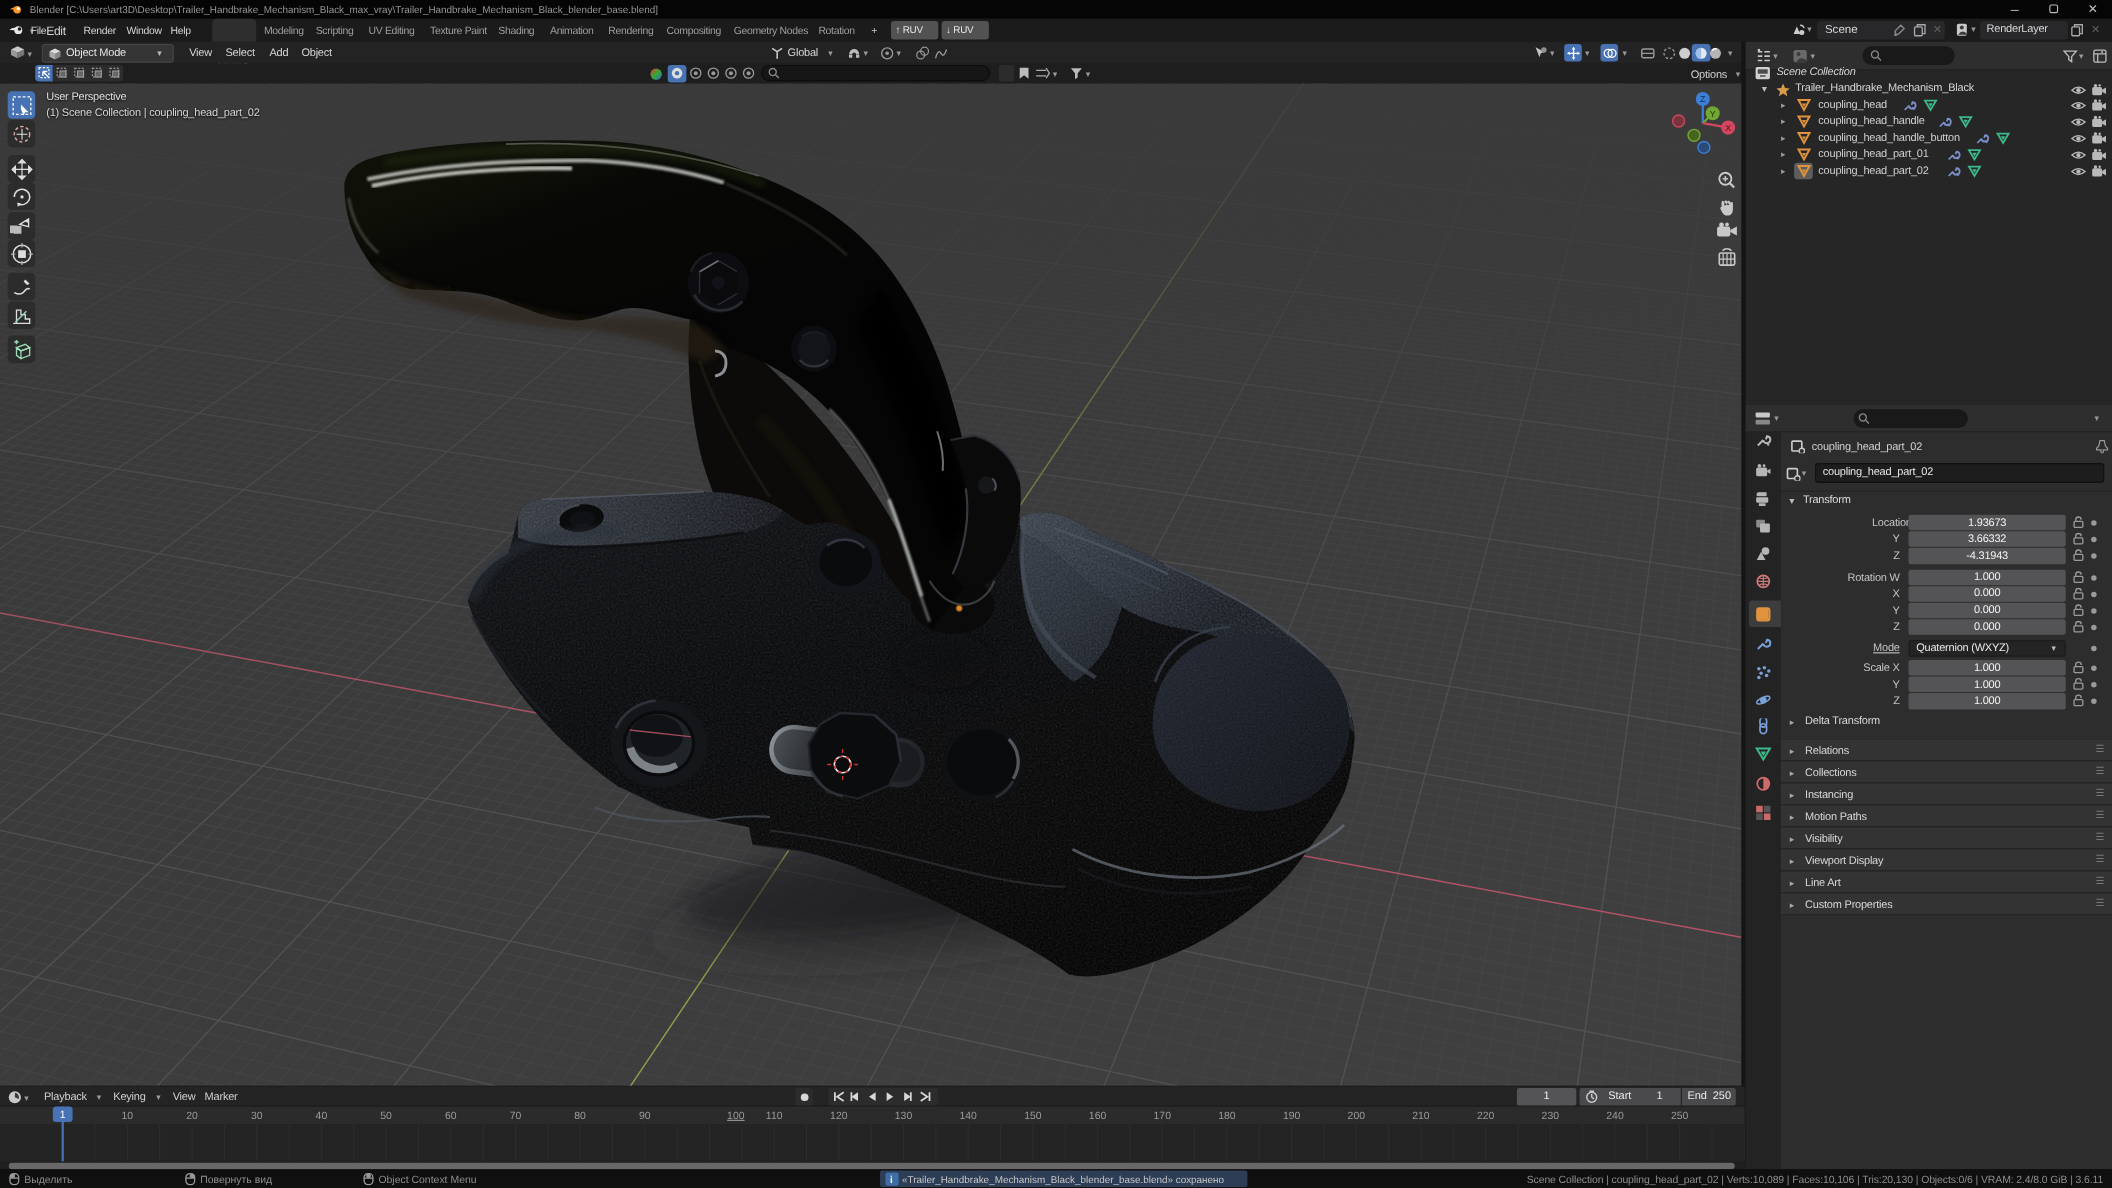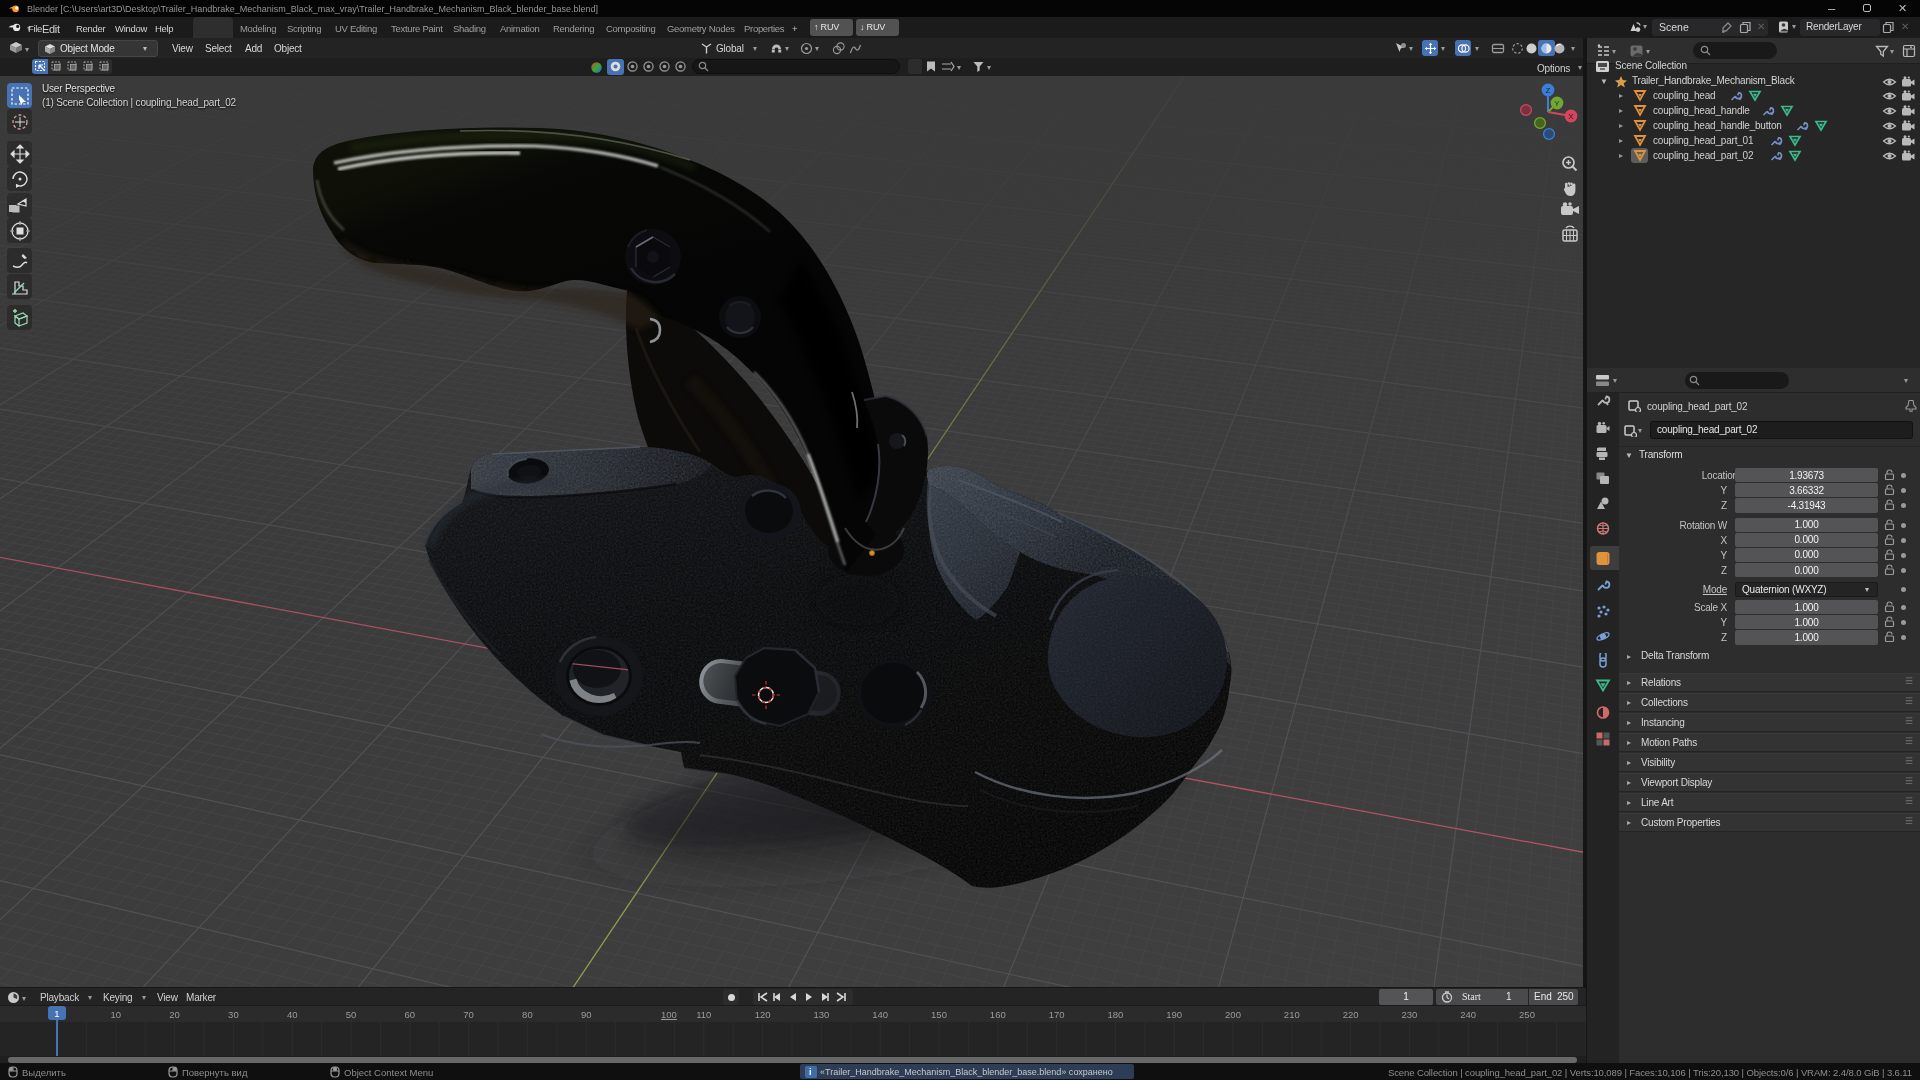--- a/index.html
+++ b/index.html
@@ -36,21 +36,21 @@
 <div class="t" style="left:198px;top:6px;font-size:9.5px;letter-spacing:-0.3px;color:#efefef;margin-top:32px;">Layout</div>
 <div class="t" style="left:240px;top:6px;font-size:9.5px;letter-spacing:-0.3px;color:#9f9f9f;">Modeling</div>
 <div class="t" style="left:287px;top:6px;font-size:9.5px;letter-spacing:-0.3px;color:#9f9f9f;">Scripting</div>
 <div class="t" style="left:335px;top:6px;font-size:9.5px;letter-spacing:-0.3px;color:#9f9f9f;">UV Editing</div>
 <div class="t" style="left:391px;top:6px;font-size:9.5px;letter-spacing:-0.3px;color:#9f9f9f;">Texture Paint</div>
 <div class="t" style="left:453px;top:6px;font-size:9.5px;letter-spacing:-0.3px;color:#9f9f9f;">Shading</div>
 <div class="t" style="left:500px;top:6px;font-size:9.5px;letter-spacing:-0.3px;color:#9f9f9f;">Animation</div>
 <div class="t" style="left:553px;top:6px;font-size:9.5px;letter-spacing:-0.3px;color:#9f9f9f;">Rendering</div>
 <div class="t" style="left:606px;top:6px;font-size:9.5px;letter-spacing:-0.3px;color:#9f9f9f;">Compositing</div>
 <div class="t" style="left:667px;top:6px;font-size:9.5px;letter-spacing:-0.3px;color:#9f9f9f;">Geometry Nodes</div>
-<div class="t" style="left:744px;top:6px;font-size:9.5px;letter-spacing:-0.3px;color:#9f9f9f;">Properties</div>
+<div class="t" style="left:744px;top:6px;font-size:9.5px;letter-spacing:-0.3px;color:#9f9f9f;">Rotation</div>
 <div class="t" style="left:792px;top:6px;font-size:9.5px;letter-spacing:-0.3px;color:#c9c9c9;">+</div>
 <div class="abs" style="left:810px;top:2px;width:43px;height:17px;background:#525252;border-radius:3px;"></div>
 <div class="t" style="left:814px;top:4.5px;font-size:9px;letter-spacing:-0.2px;color:#e6e6e6;">↑&nbsp;RUV</div>
 <div class="abs" style="left:856px;top:2px;width:43px;height:17px;background:#525252;border-radius:3px;"></div>
 <div class="t" style="left:860px;top:4.5px;font-size:9px;letter-spacing:-0.2px;color:#e6e6e6;">↓&nbsp;RUV</div>
 <svg class="abs" style="left:1628px;top:3px" width="14" height="14" viewBox="0 0 14 14">
       <path d="M2.5,11 L5.5,4 L8.5,11 Z" fill="#ccc"></path>
       <circle cx="10" cy="9.6" r="2.3" fill="#ccc"></circle>
       <path d="M8.5,3 a3,3 0 0 1 3.5,2.5" stroke="#ccc" stroke-width="1.2" fill="none"></path>
     </svg>
@@ -910,21 +910,21 @@
 <svg class="abs" style="left:315px;top:6px" width="14" height="14" viewBox="0 0 14 14">
       <rect x="1.5" y="1.5" width="11" height="11" rx="1.5" fill="none" stroke="#bbb" stroke-width="1.2"></rect>
       <path d="M1.5,5 h11 M5,5 v7.5" stroke="#bbb" stroke-width="1.2"></path>
       <circle cx="9" cy="3.2" r="0.9" fill="#bbb"></circle>
     </svg>
 <svg class="abs" style="left:8px;top:22px" width="15" height="13" viewBox="0 0 15 13">
       <rect x="1" y="1" width="13" height="11" rx="1.5" fill="#d0d0d0"></rect>
       <rect x="3" y="3" width="9" height="4" fill="#4a4a4a"></rect>
       <path d="M5,9 h5" stroke="#4a4a4a" stroke-width="1.4"></path>
     </svg>
-<div class="t" style="left:28px;top:22px;font-size:10px;letter-spacing:-0.2px;color:#d4d4d4;">Scene Collection</div>
+<div class="t" style="left:28px;top:22px;font-size:10px;letter-spacing:-0.2px;color:#d4d4d4;font-style:italic;">Scene Collection</div>
 <div class="t" style="left:13px;top:39px;font-size:8px;color:#bbb;">▼</div>
 <svg class="abs" style="left:27px;top:37px" width="14" height="13" viewBox="0 0 14 13">
       <path d="M7,1 l1.8,4 l4.2,0.4 l-3.2,2.8 l1,4.2 L7,10 l-3.8,2.4 l1,-4.2 L1,5.4 L5.2,5 Z" fill="#d89c4a"></path>
     </svg>
 <div class="t" style="left:45px;top:37px;font-size:10px;letter-spacing:-0.2px;color:#d4d4d4;">Trailer_Handbrake_Mechanism_Black</div>
 <svg class="abs" style="left:295px;top:38px" width="15" height="12" viewBox="0 0 15 12">
       <path d="M1.5,6 Q7.5,0.5 13.5,6 Q7.5,11.5 1.5,6 Z" fill="none" stroke="#b9b9b9" stroke-width="1.2"></path>
       <circle cx="7.5" cy="6" r="2" fill="#b9b9b9"></circle>
     </svg>
 <svg class="abs" style="left:314px;top:38px" width="14" height="12" viewBox="0 0 14 12">
@@ -1311,21 +1311,21 @@
 <svg class="abs" style="left:834px;top:3px" width="14" height="12" viewBox="0 0 14 12">
       <path d="M11,2 v8 M3,2 L9,6 L3,10" stroke="#d8d8d8" stroke-width="1.6" fill="none"></path>
     </svg>
 <div class="abs" style="left:1379px;top:1px;width:54px;height:16px;background:#545456;border-radius:2px;"></div>
 <div class="t" style="left:1379px;top:3px;width:54px;text-align:center;font-size:10px;color:#f0f0f0;">1</div>
 <div class="abs" style="left:1436px;top:1px;width:92px;height:16px;background:#4a4a4c;border-radius:2px 0 0 2px;"></div>
 <svg class="abs" style="left:1441px;top:3px" width="12" height="12" viewBox="0 0 12 12">
       <circle cx="6" cy="6.5" r="4.5" fill="none" stroke="#ccc" stroke-width="1.3"></circle>
       <path d="M6,6.5 V3.5 M6,6.5 L8,8 M4,1 h4" stroke="#ccc" stroke-width="1.3"></path>
     </svg>
-<div class="t" style="left:1462px;top:3px;font-size:10px;color:#e8e8e8;font-family:Liberation Serif, serif;">Start</div>
+<div class="t" style="left:1462px;top:3px;font-size:10px;color:#e8e8e8;">Start</div>
 <div class="t" style="left:1506px;top:3px;font-size:10px;color:#e8e8e8;">1</div>
 <div class="abs" style="left:1529px;top:1px;width:49px;height:16px;background:#4a4a4c;border-radius:0 2px 2px 0;"></div>
 <div class="t" style="left:1534px;top:3px;font-size:10px;color:#e8e8e8;">End</div>
 <div class="t" style="left:1557px;top:3px;font-size:10px;color:#e8e8e8;">250</div>
 <div class="abs" style="left:0;top:18px;width:1586px;height:16px;background:#2b2b2c;"></div>
 <div class="t" style="left:103.8px;top:21px;width:24px;text-align:center;font-size:9.5px;color:#9b9b9b;">10</div>
 <div class="t" style="left:162.6px;top:21px;width:24px;text-align:center;font-size:9.5px;color:#9b9b9b;">20</div>
 <div class="t" style="left:221.39999999999998px;top:21px;width:24px;text-align:center;font-size:9.5px;color:#9b9b9b;">30</div>
 <div class="t" style="left:280.2px;top:21px;width:24px;text-align:center;font-size:9.5px;color:#9b9b9b;">40</div>
 <div class="t" style="left:339.0px;top:21px;width:24px;text-align:center;font-size:9.5px;color:#9b9b9b;">50</div>

